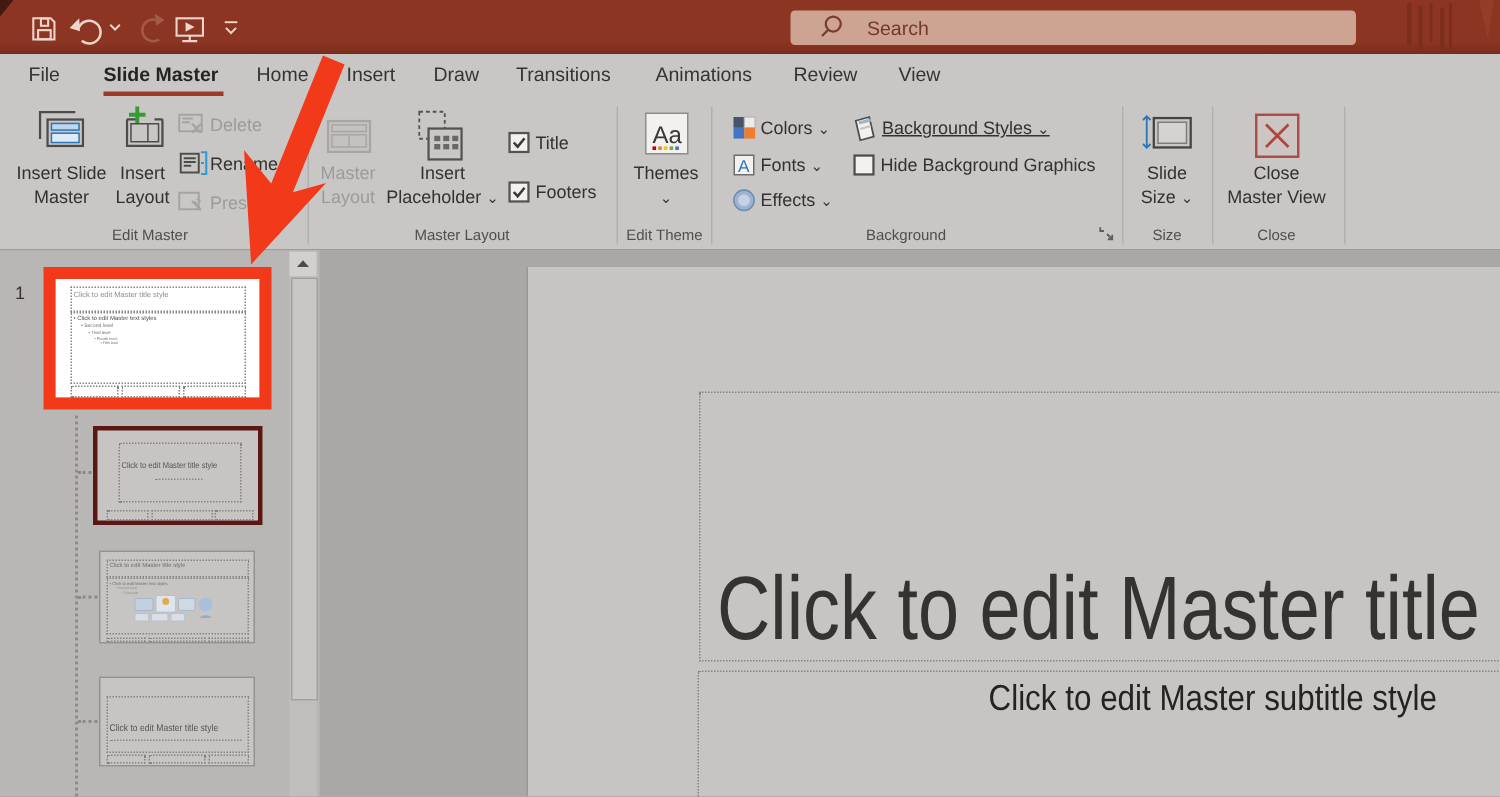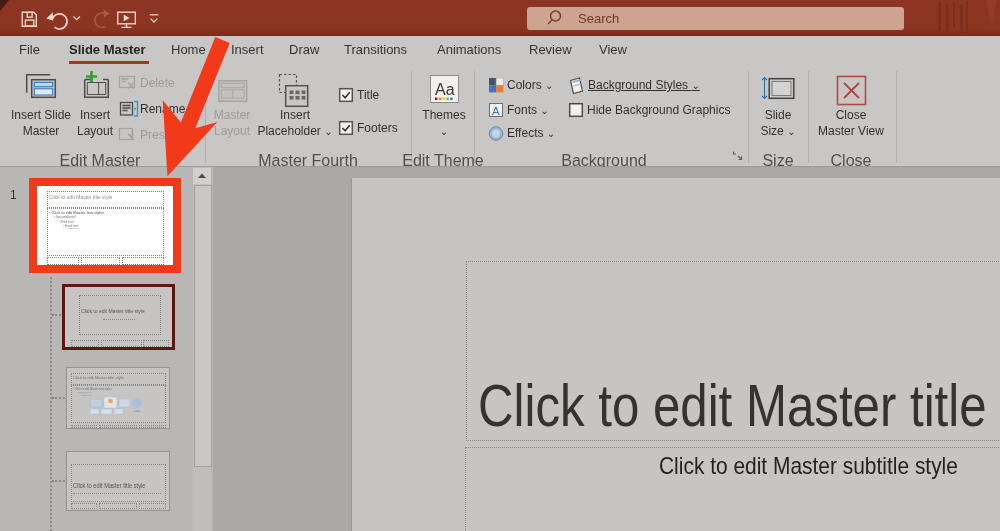--- a/index.html
+++ b/index.html
@@ -14,21 +14,21 @@
   #searchbox{left:527px;top:6.5px;width:377px;height:23.5px;background:#cda392;border-radius:3px;position:absolute;}
   #searchbox span{color:#753827;font-size:13px;line-height:23.5px;margin-left:51px;}
   
   #menubar{left:0;top:36px;width:1000px;height:30px;background:#c9c7c6;}
   .tab{position:absolute;top:0;height:30px;line-height:28px;font-size:13px;color:#363432;}
   #tab-sm{font-weight:bold;color:#262422;}
   #sm-underline{left:69px;top:25px;width:80px;height:3px;background:#9c3a25;position:absolute;}
   
   #ribbon{left:0;top:66px;width:1000px;height:100px;background:#c9c7c6;border-bottom:1px solid #9e9c9b;}
   .gsep{position:absolute;top:5px;width:1px;height:92px;background:#b2b0af;}
-  .glabel{position:absolute;top:86px;font-size:16px;color:#514f4e;width:140px;text-align:center;}
+  .glabel{position:absolute;top:86px;font-size:10px;color:#514f4e;width:140px;text-align:center;}
   .btxt{position:absolute;font-size:12px;color:#343230;text-align:center;line-height:15.5px;}
   .btxt-gray{color:#9d9b99;}
   .smalltxt{position:absolute;font-size:12px;color:#343230;text-align:center;}
   .graytxt{color:#9d9b99;}
   
   #content{left:0;top:167px;width:1000px;height:364px;background:#b9b7b6;}
   #mainarea{left:213px;top:0;width:787px;height:364px;background:#a9a8a7;position:absolute;}
   #slide{left:139px;top:11px;width:648px;height:353px;background:#c6c5c4;position:absolute;box-shadow:-1px 0 0 #999897;}
   #titleph{position:absolute;left:114px;top:83px;width:534px;height:178px;border:1px dotted #868584;border-right:none;}
   #bigtitle{position:absolute;left:126px;top:193px;font-size:60px;color:#343332;white-space:nowrap;
@@ -112,21 +112,21 @@
   <div id="ribbon" class="abs">
 
     <div class="gsep" style="left:205px"></div>
     <div class="gsep" style="left:411px"></div>
     <div class="gsep" style="left:474px"></div>
     <div class="gsep" style="left:748px"></div>
     <div class="gsep" style="left:808px"></div>
     <div class="gsep" style="left:896px"></div>
 
     <div class="glabel" style="left:30px">Edit Master</div>
-    <div class="glabel" style="left:238px">Master Fourth</div>
+    <div class="glabel" style="left:238px">Master Layout</div>
     <div class="glabel" style="left:373px">Edit Theme</div>
     <div class="glabel" style="left:534px">Background</div>
     <div class="glabel" style="left:708px">Size</div>
     <div class="glabel" style="left:781px">Close</div>
 
     <div class="btxt" style="left:6px;top:42px;width:70px;">Insert Slide<br>Master</div>
     <div class="btxt" style="left:70px;top:42px;width:50px;">Insert<br>Layout</div>
     <div class="btxt btxt-gray" style="left:207px;top:42px;width:50px;">Master<br>Layout</div>
     <div class="btxt" style="left:251px;top:42px;width:88px;">Insert<br>Placeholder <span style="font-size:10px">⌄</span></div>
     <div class="btxt" style="left:419px;top:42px;width:50px;">Themes<br><span style="font-size:10px">⌄</span></div>

